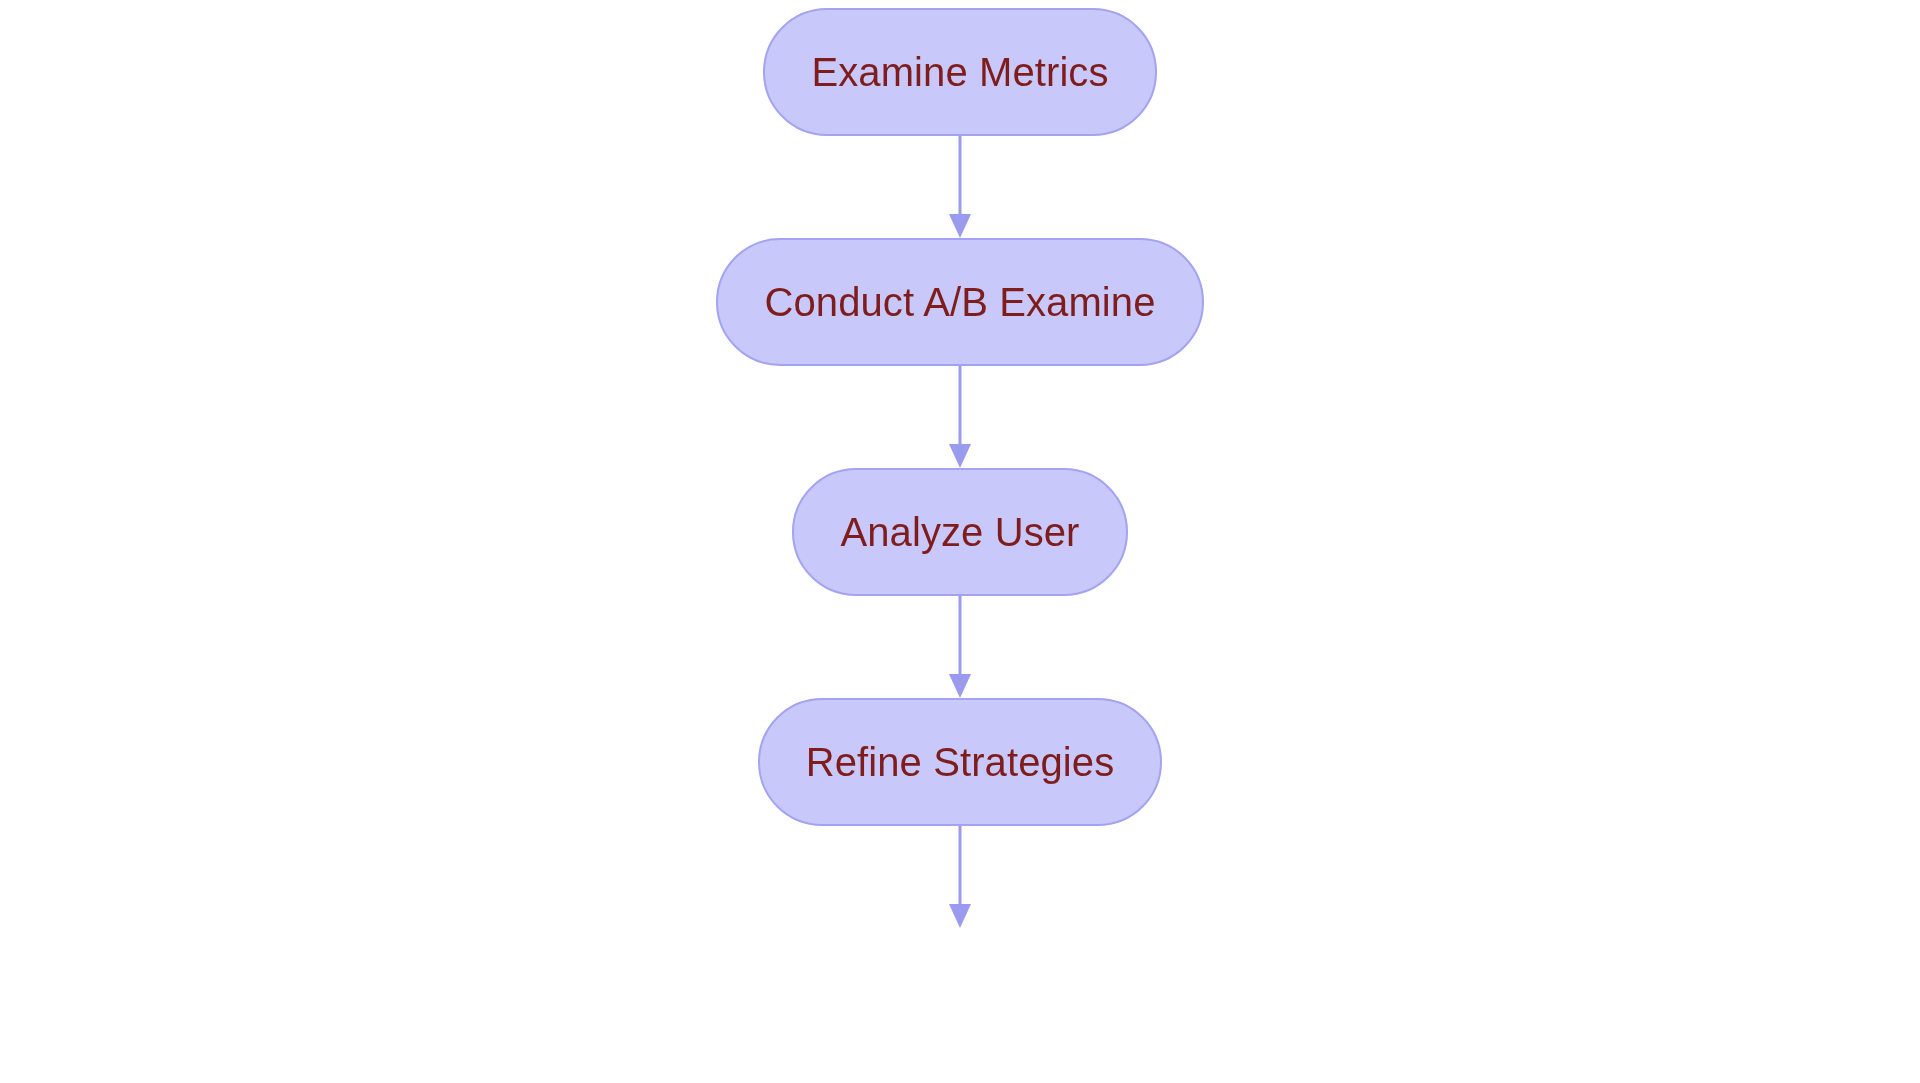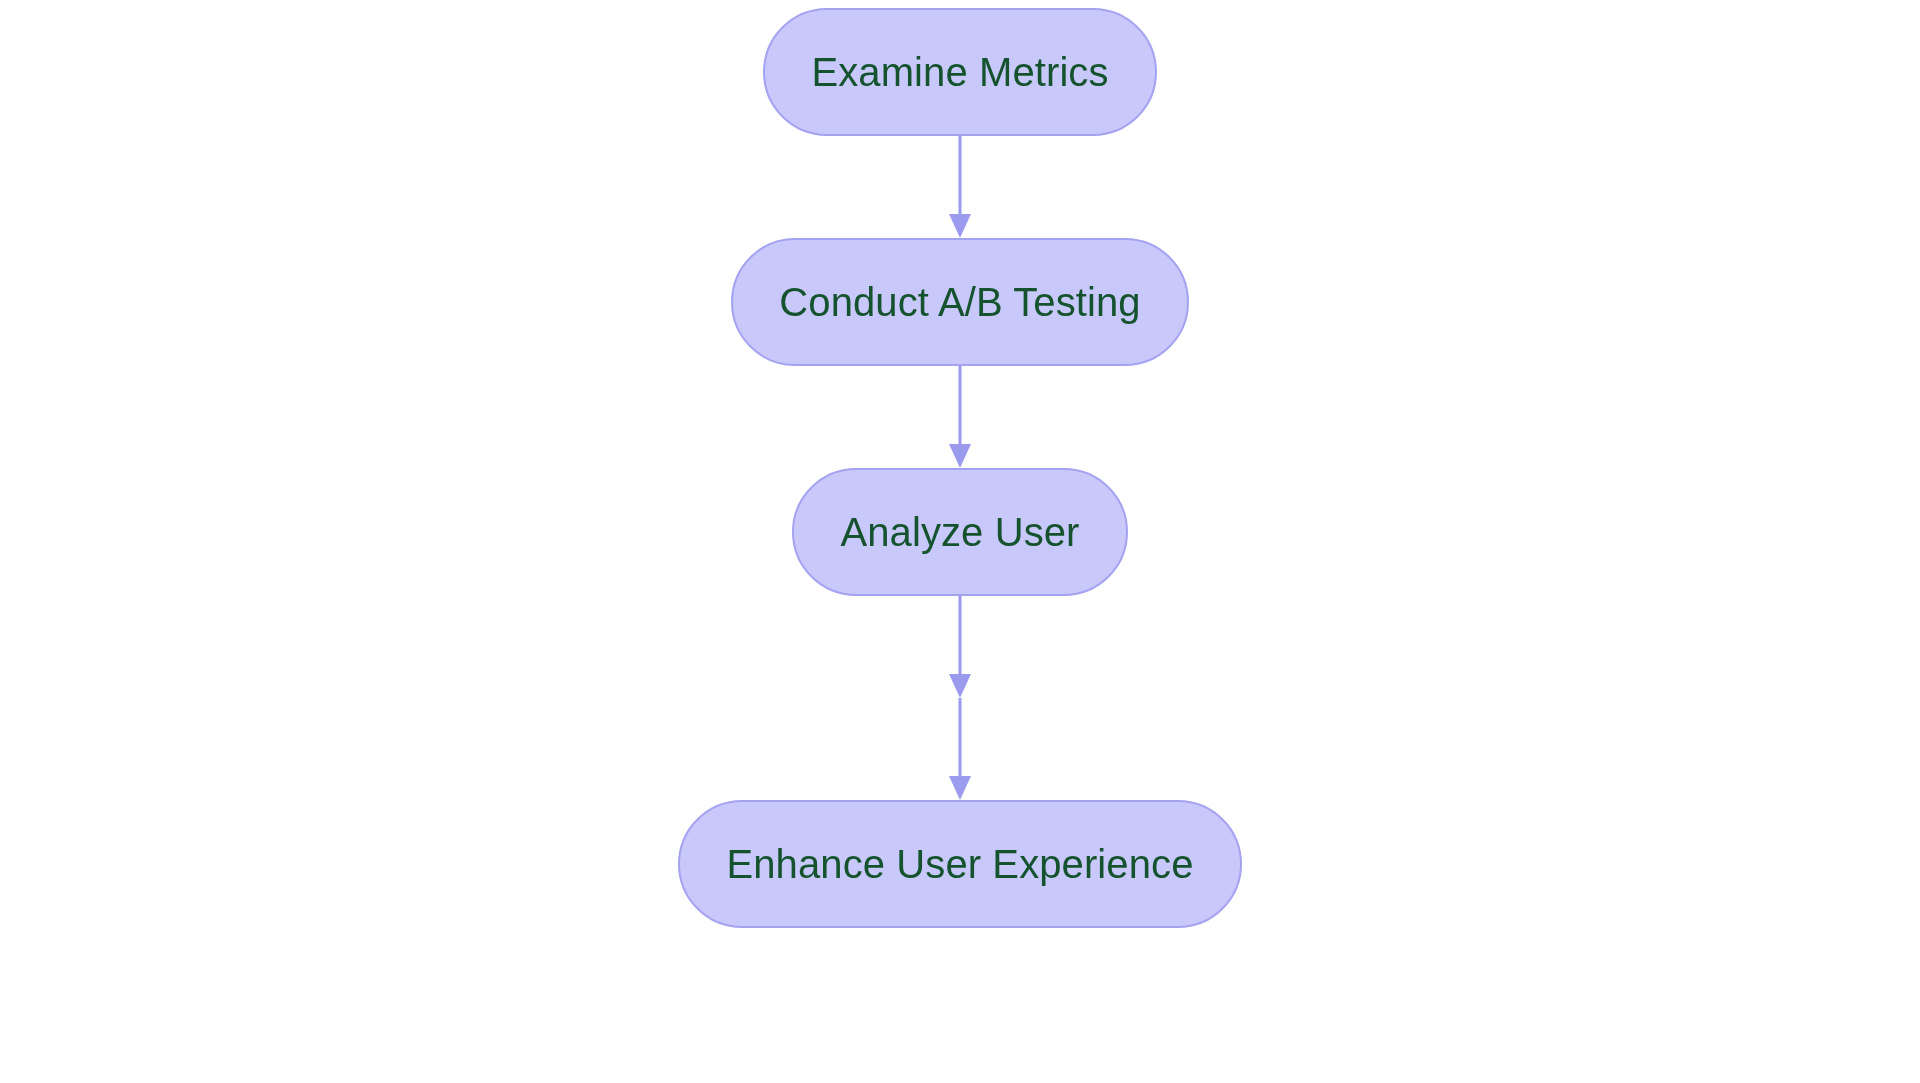--- a/index.html
+++ b/index.html
@@ -42,21 +42,21 @@
     border: 2px solid #a3a3f2;
     border-radius: 64px;
     display: flex;
     align-items: center;
     justify-content: center;
     padding: 0 46px;
     flex: none;
   }
 
   .node-label {
-    color: #14532d;
+    color: #7f1d1d;
     font-family: "Liberation Sans", sans-serif;
     font-size: 40px;
     font-weight: 400;
     line-height: 1;
     white-space: nowrap;
     letter-spacing: 0.1px;
   }
 
   
   .connector {
@@ -100,41 +100,41 @@
     <div class="node">
       <span class="node-label">Examine Metrics</span>
     </div>
 
     <div class="connector">
       <div class="connector-line"></div>
       <div class="connector-arrow"></div>
     </div>
 
     <div class="node">
-      <span class="node-label">Conduct A/B Testing</span>
+      <span class="node-label">Conduct A/B Examine</span>
     </div>
 
     <div class="connector">
       <div class="connector-line"></div>
       <div class="connector-arrow"></div>
     </div>
 
     <div class="node">
       <span class="node-label">Analyze User</span>
     </div>
 
     <div class="connector">
       <div class="connector-line"></div>
       <div class="connector-arrow"></div>
     </div>
 
+    <div class="node">
+      <span class="node-label">Refine Strategies</span>
+    </div>
 
     <div class="connector">
       <div class="connector-line"></div>
       <div class="connector-arrow"></div>
     </div>
 
-    <div class="node">
-      <span class="node-label">Enhance User Experience</span>
-    </div>
 
   </div>
 </div>
 
 </body></html>

